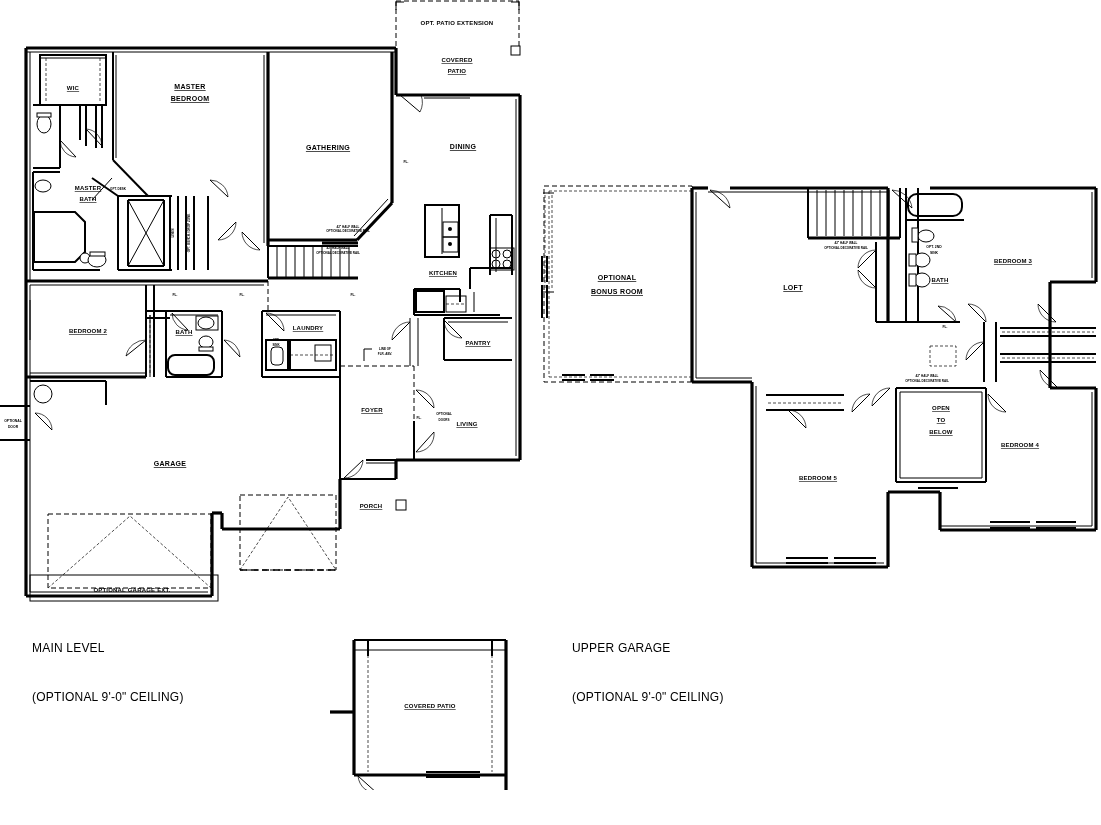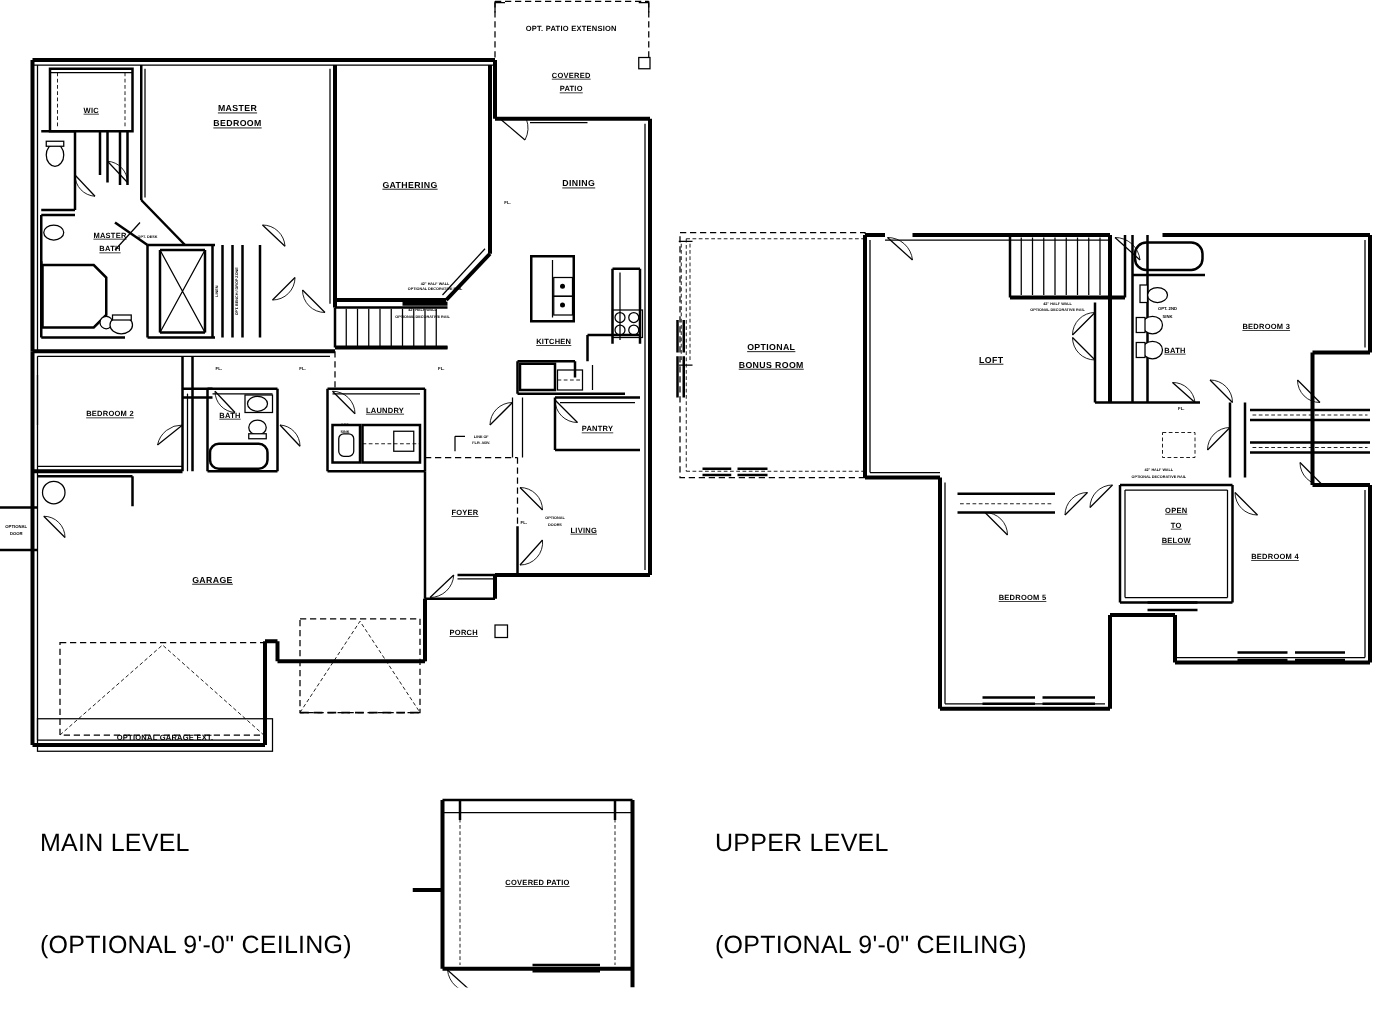--- a/index.html
+++ b/index.html
@@ -26,21 +26,21 @@
   .caption{
     position:absolute;
     font-family:"Liberation Sans", sans-serif;
     font-size:17px;
     font-weight:400;
     letter-spacing:.2px;
     white-space:pre;
     line-height:1.35;
     color:#000;
   }
-  .cap-big{font-size:20px;}
+  .cap-big{font-size:12px;}
   
   .w-heavy{stroke:#000;stroke-width:3.2;fill:none;}
   .w-mid{stroke:#000;stroke-width:2;fill:none;}
   .w-thin{stroke:#000;stroke-width:1;fill:none;}
   .w-hair{stroke:#000;stroke-width:.7;fill:none;}
   .dash{stroke:#000;stroke-width:1;fill:none;stroke-dasharray:5 3;}
   .dash2{stroke:#000;stroke-width:1.4;fill:none;stroke-dasharray:7 4;}
   .dashfine{stroke:#000;stroke-width:.7;fill:none;stroke-dasharray:3 2;}
   .fillw{fill:#fff;stroke:#000;stroke-width:1;}
 </style>
@@ -522,19 +522,19 @@
   <text class="tag t6 u" x="100" y="78">COVERED PATIO</text>
 </svg>
 </div>
 
 <div class="caption cap-big" style="left:32px;top:608px;">
   <div>MAIN LEVEL</div>
   <div>(OPTIONAL 9'-0" CEILING)</div>
 </div>
 
 <div class="caption cap-big" style="left:572px;top:608px;">
-  <div>UPPER LEVEL</div>
+  <div>UPPER GARAGE</div>
   <div>(OPTIONAL 9'-0" CEILING)</div>
 </div>
 
 <div class="caption cap-big" style="left:320px;top:805px;">
   
 </div>
 
 </body></html>

